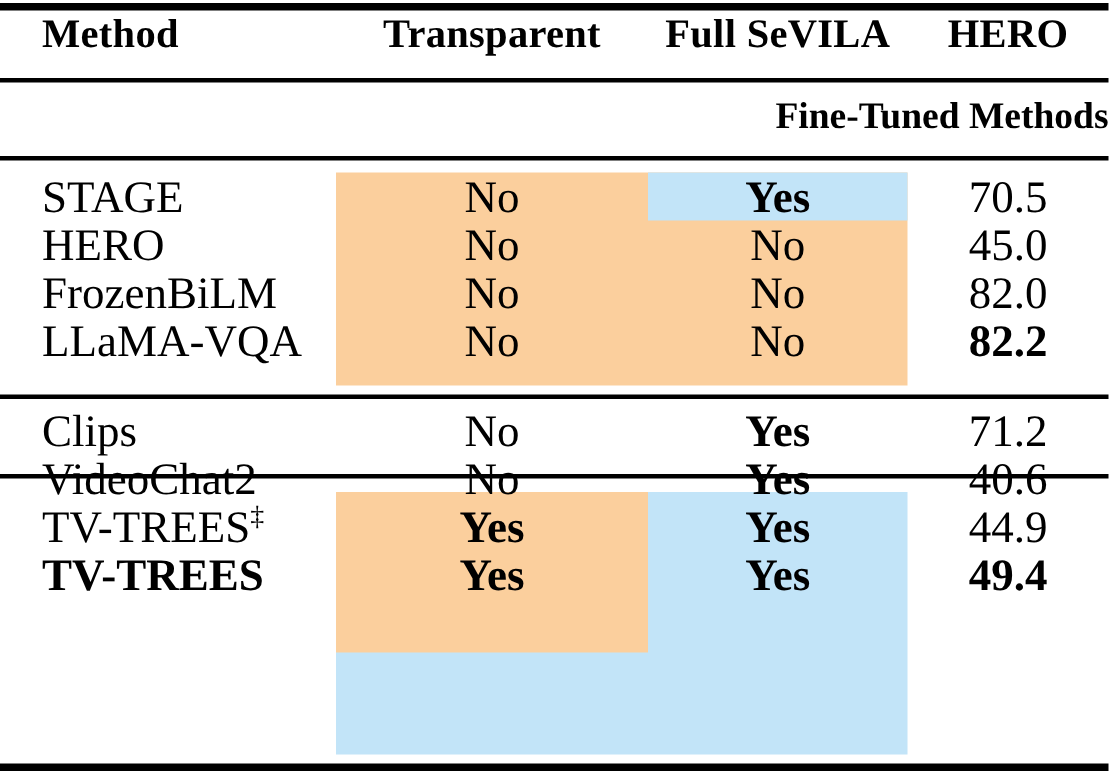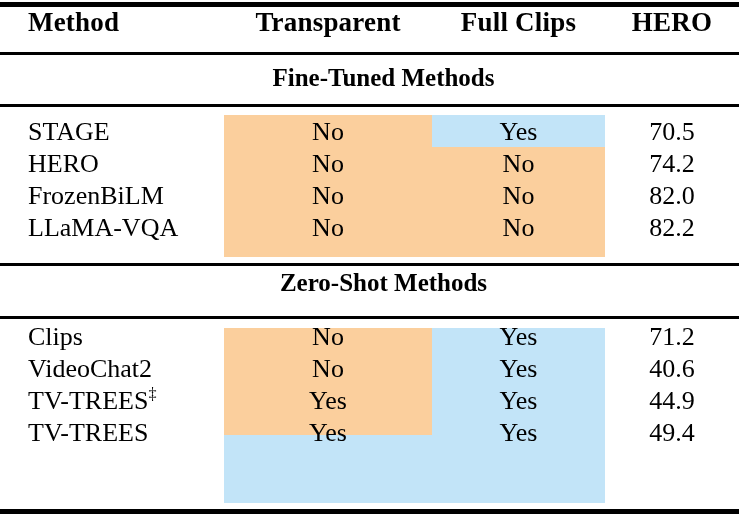--- a/index.html
+++ b/index.html
@@ -71,38 +71,38 @@
     font-weight: bold;
     letter-spacing: 0.2px;
   }
   .hdr-method { text-align: left; padding-left: 28px !important; }
   .hdr-center { text-align: center; }
 
   .section-row td {
     height: 49px;
     font-size: 25px;
     font-weight: bold;
-    text-align: center;
+    text-align: right;
     padding-left: 28px !important;
   }
 
   .data-row td {
     height: 32px;
-    font-size: 26px;
+    font-size: 30px;
     line-height: 32px;
   }
   .cell-method {
     text-align: left;
     padding-left: 28px !important;
     white-space: nowrap;
   }
   .cell-center { text-align: center; margin-left: 40px; }
   .cell-num    { text-align: center; }
 
-  .b { font-weight: normal; }
+  .b { font-weight: bold; }
 
   sup.mark {
     font-size: 0.62em;
     vertical-align: super;
     line-height: 0;
   }
 </style>
 </head>
 <body>
 
@@ -124,21 +124,21 @@
     <colgroup>
       <col class="c-method">
         <col class="c-transp">
         <col class="c-clips">
         <col class="c-tvqa">
     </colgroup>
     <thead>
       <tr class="hdr-row">
         <th class="hdr-method">Method</th>
         <th class="hdr-center">Transparent</th>
-        <th class="hdr-center">Full Clips</th>
+        <th class="hdr-center">Full SeVILA</th>
         <th class="hdr-center">HERO</th>
       </tr>
     </thead>
     <tbody id="table-body">
         <tr>
           <td colspan="4" style="height: 8px;"></td>
         </tr>
         <tr class="section-row">
           <td colspan="4">Fine-Tuned Methods</td>
         </tr>
@@ -148,39 +148,36 @@
         <tr class="data-row">
           <td class="cell-method">STAGE</td>
           <td class="cell-center">No</td>
           <td class="cell-center b">Yes</td>
           <td class="cell-num">70.5</td>
         </tr>
         <tr class="data-row">
           <td class="cell-method">HERO</td>
           <td class="cell-center">No</td>
           <td class="cell-center">No</td>
-          <td class="cell-num">74.2</td>
+          <td class="cell-num">45.0</td>
         </tr>
         <tr class="data-row">
           <td class="cell-method">FrozenBiLM</td>
           <td class="cell-center">No</td>
           <td class="cell-center">No</td>
           <td class="cell-num">82.0</td>
         </tr>
         <tr class="data-row">
           <td class="cell-method">LLaMA-VQA</td>
           <td class="cell-center">No</td>
           <td class="cell-center">No</td>
           <td class="cell-num b">82.2</td>
         </tr>
         <tr>
           <td colspan="4" style="height: 14px;"></td>
-        </tr>
-        <tr class="section-row">
-          <td colspan="4">Zero-Shot Methods</td>
         </tr>
         <tr>
           <td colspan="4" style="height: 14px;"></td>
         </tr>
         <tr class="data-row">
           <td class="cell-method">Clips</td>
           <td class="cell-center">No</td>
           <td class="cell-center b">Yes</td>
           <td class="cell-num">71.2</td>
         </tr>

